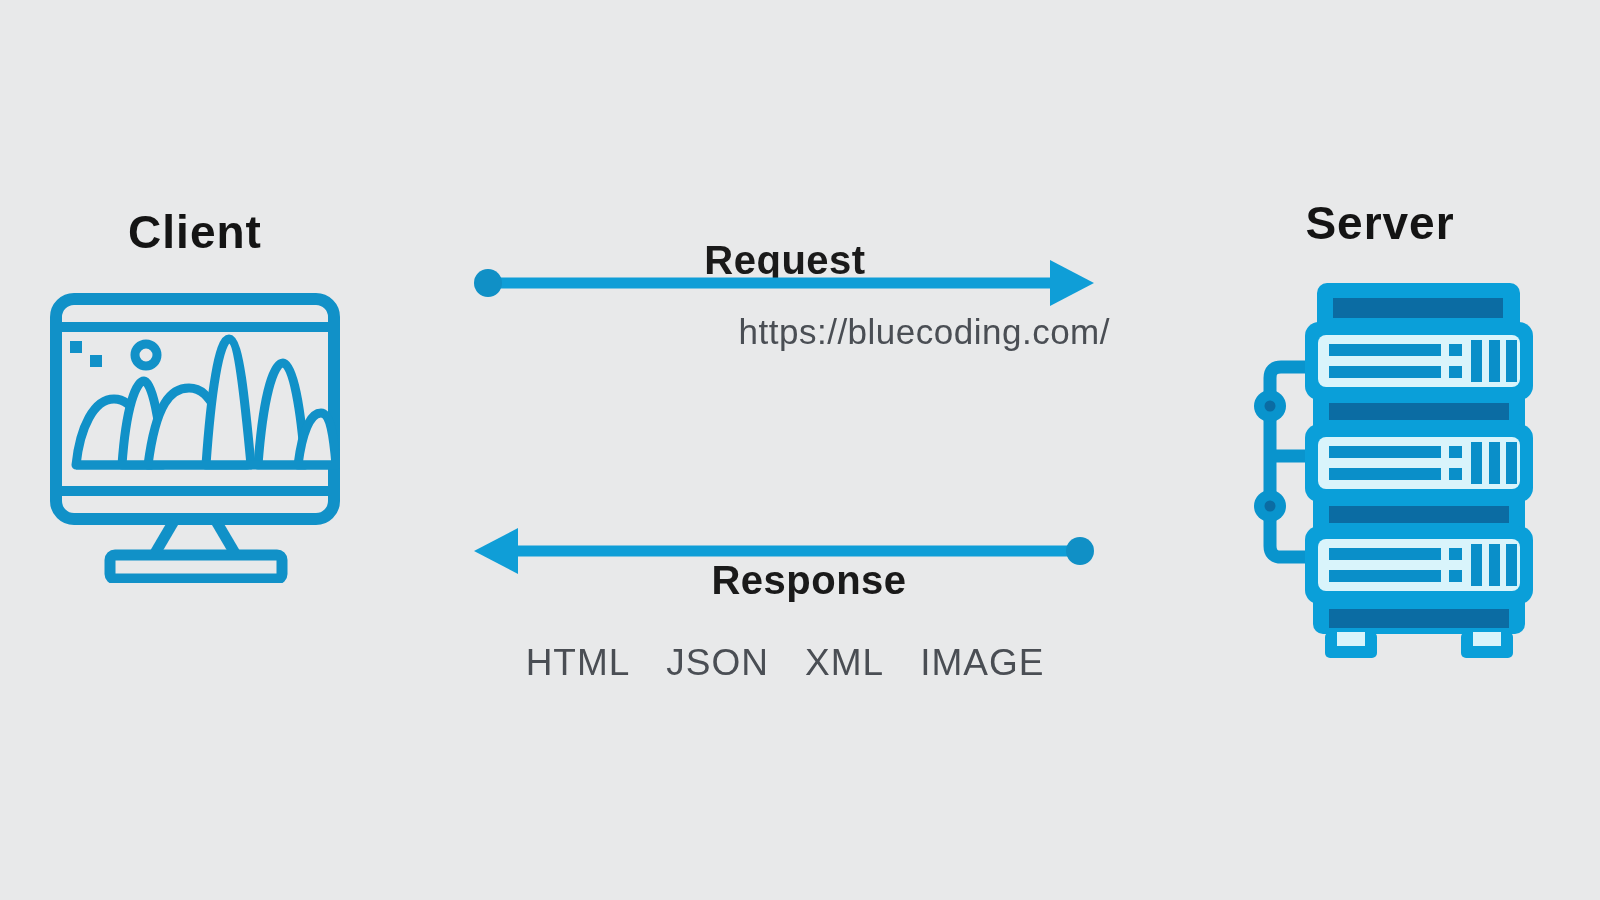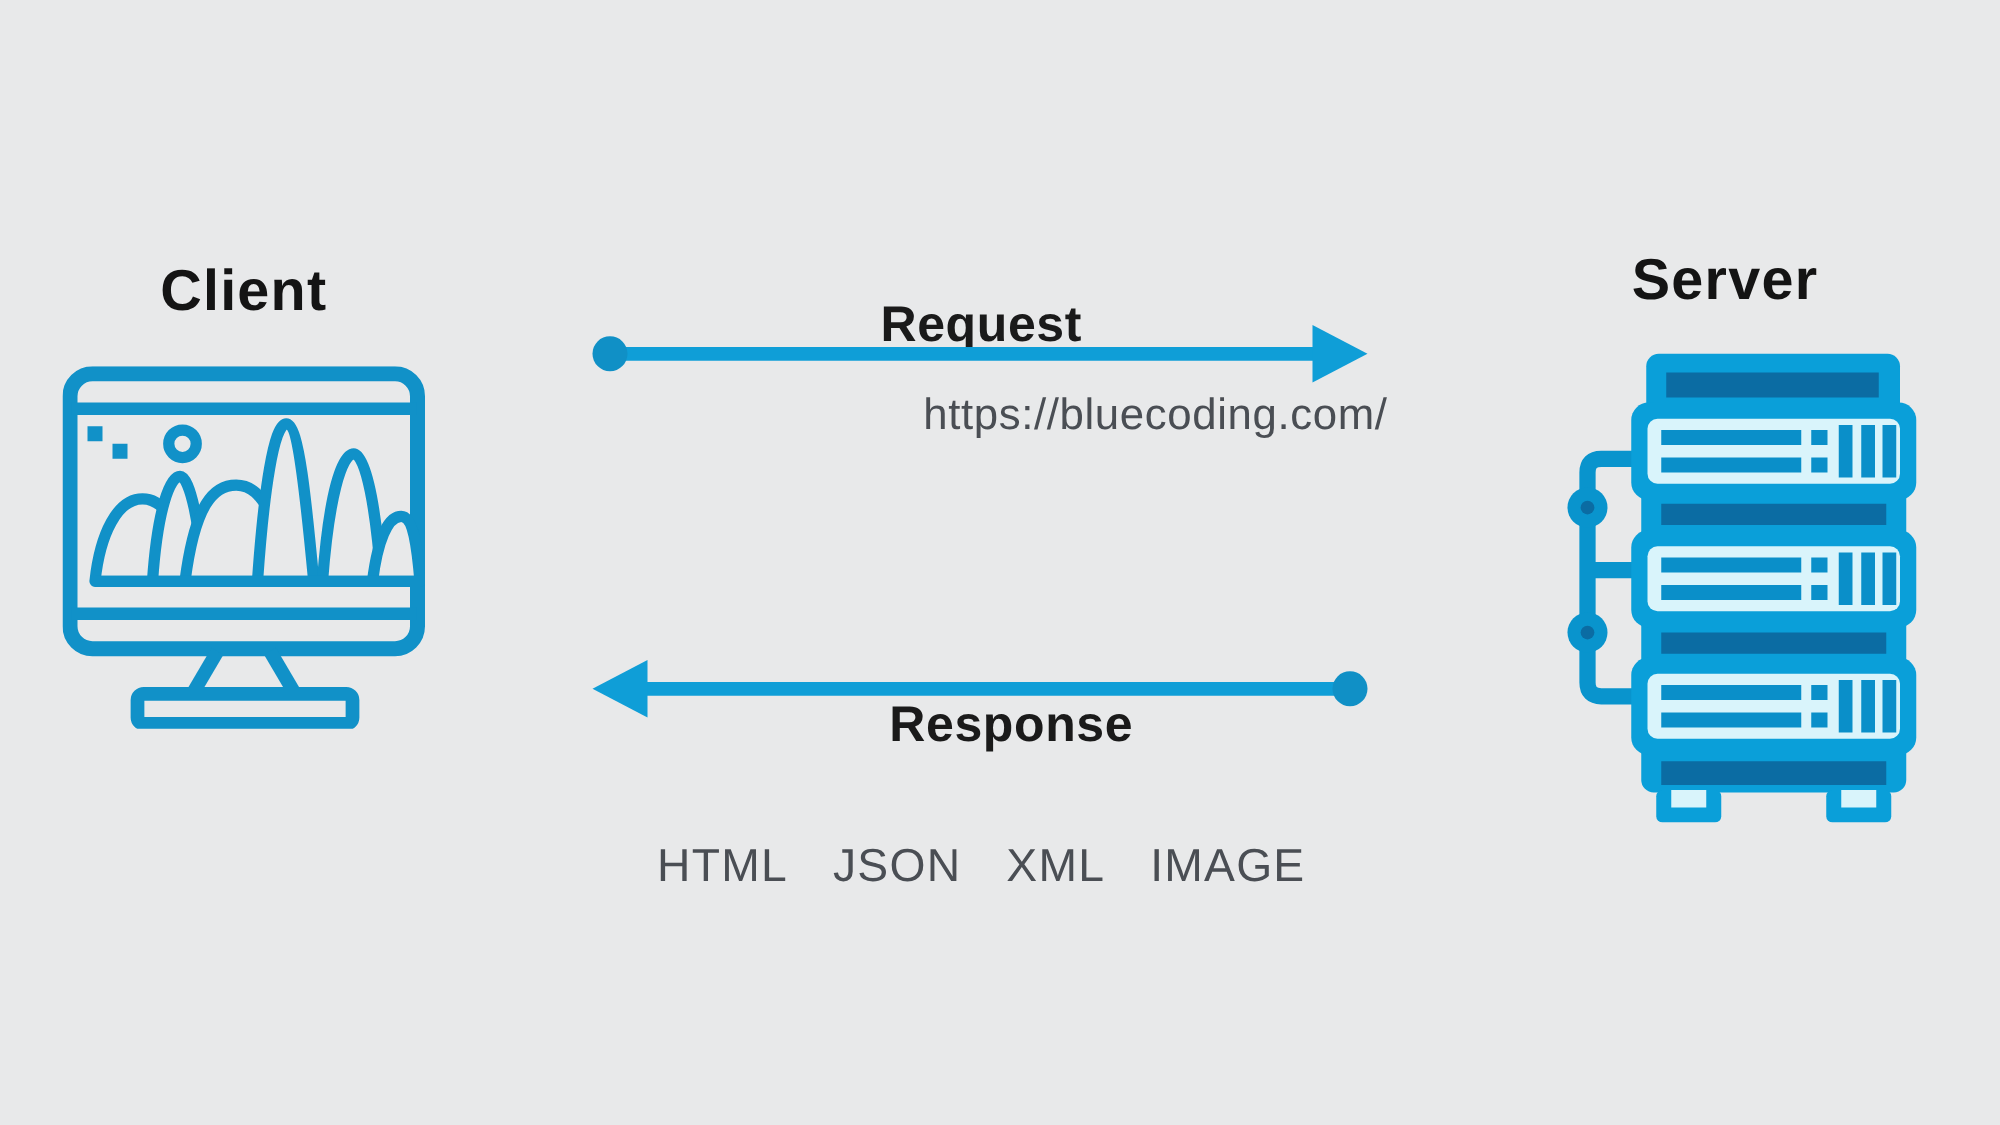--- a/index.html
+++ b/index.html
@@ -33,21 +33,20 @@
     text-align:right;
   }
   .formats-row{
     display:flex;
     justify-content:center;
     gap:36px;
     color:#4a4e54;
     font-weight:500;
     font-size:37px;
     letter-spacing:1px;
-    margin-top:30px;
   }
   svg{display:block;}
 </style>
 </head>
 <body>
 
 <div class="abs heading" style="left:40px;top:205px;width:310px;">Client</div>
 
 <div class="abs" style="left:50px;top:293px;width:290px;height:290px;">
   <svg width="290" height="290" viewBox="0 0 290 290" aria-hidden="true">

